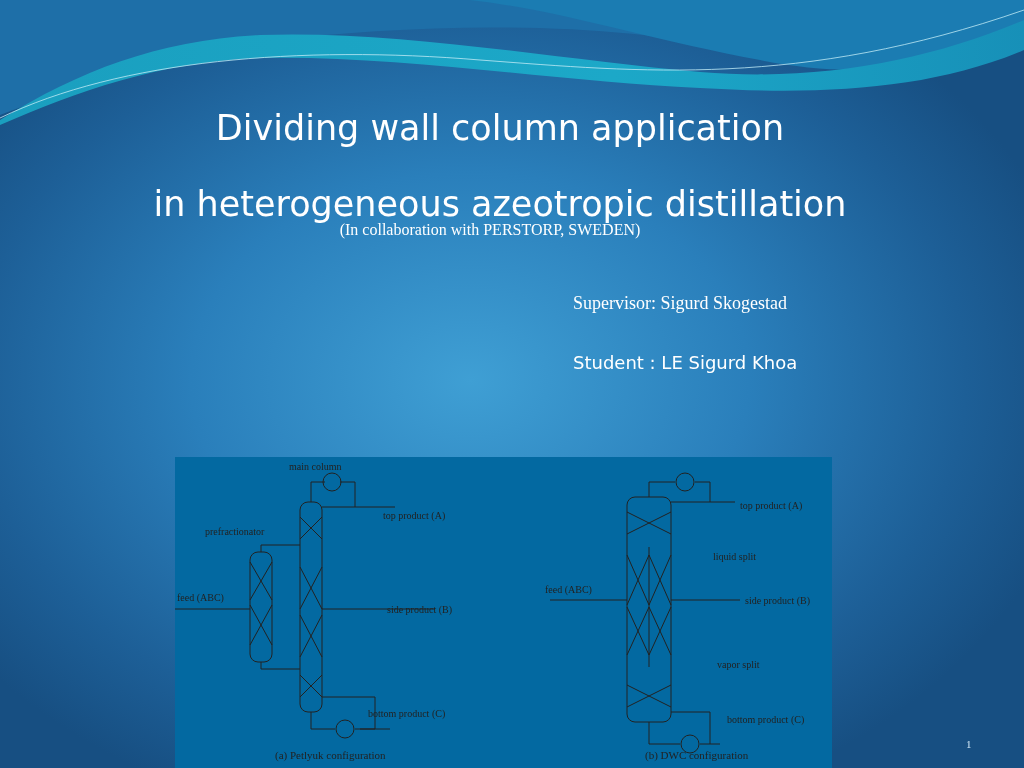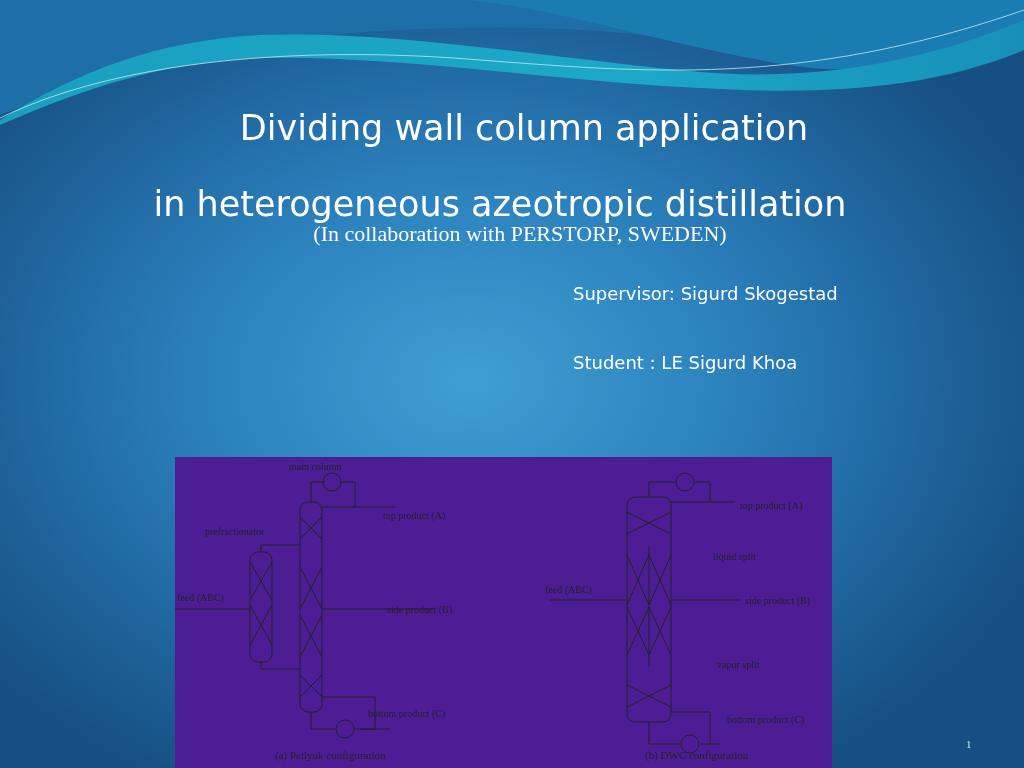--- a/index.html
+++ b/index.html
@@ -1,25 +1,25 @@
 <!DOCTYPE html>
 <html><head>
 <meta charset="utf-8">
 <style>
   html, body { margin:0; padding:0; }
   body { width:1024px; height:768px; overflow:hidden; position:relative;
     background: radial-gradient(ellipse 620px 460px at 470px 380px, #3f9fd4 0%, #2a7fbb 45%, #1d5f97 80%, #174f82 100%);
     font-family: "DejaVu Sans", sans-serif; color:#fff; }
   .waves { position:absolute; left:0; top:0; width:1024px; height:130px; }
   .title { position:absolute; left:0; width:1000px; text-align:center; font-size:35px; line-height:44px; color:#fff; }
-  .t1 { top:106px;padding-left:24px; } .t2 { top:160px;margin-top:22px; }
-  .subtitle { position:absolute; top:221px; left:0; width:980px; text-align:center; font-family:"Liberation Serif", serif; font-size:22px;padding-left:30px; }
+  .t1 { top:106px; } .t2 { top:160px;margin-top:22px; }
+  .subtitle { position:absolute; top:221px; left:0; width:980px; text-align:center; font-family:"Liberation Serif", serif; font-size:16px; }
   .info { position:absolute; left:573px; font-size:18px; }
-  .sup { top:283px; } .stu { top:352px; }
-  .figure { position:absolute; left:175px; top:457px; width:657px; height:311px; background:#4c1d95; }
+  .sup { top:293px;font-family:Liberation Serif, serif; } .stu { top:352px; }
+  .figure { position:absolute; left:175px; top:457px; width:657px; height:311px; background:#0369a1; }
   .figure svg { width:657px; height:311px; }
   .pagenum { position:absolute; left:966px; top:738px; font-family:"Liberation Serif", serif; font-size:11px; color:#cfe6f5; }
   svg text { font-family:"Liberation Serif", serif; fill:#222; }
 </style>
 </head>
 <body>
 
 <svg class="waves" viewBox="0 0 1024 130">
   <defs>
     <linearGradient id="g1" x1="0" y1="0" x2="1" y2="0">

